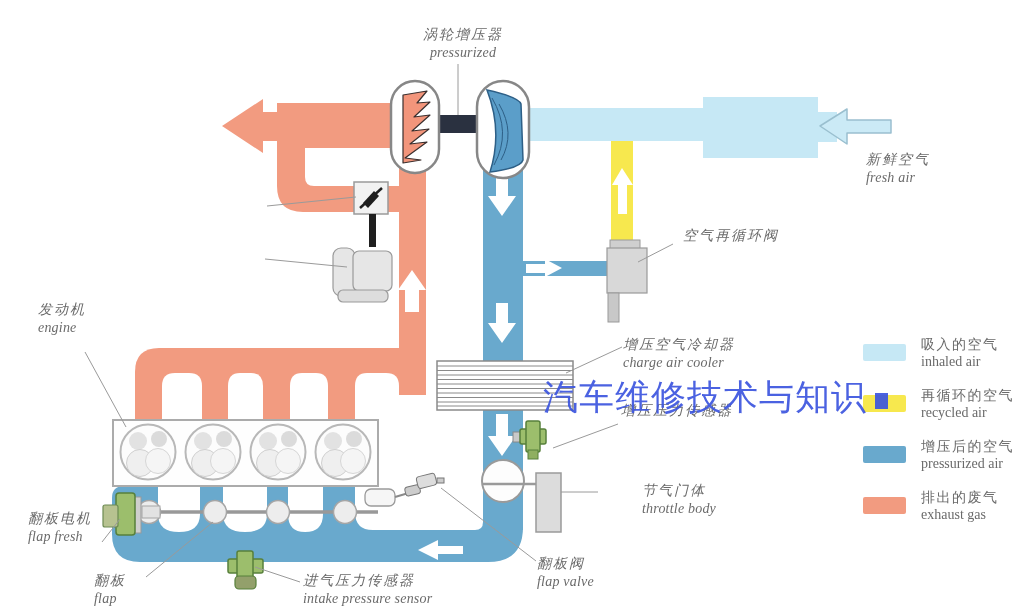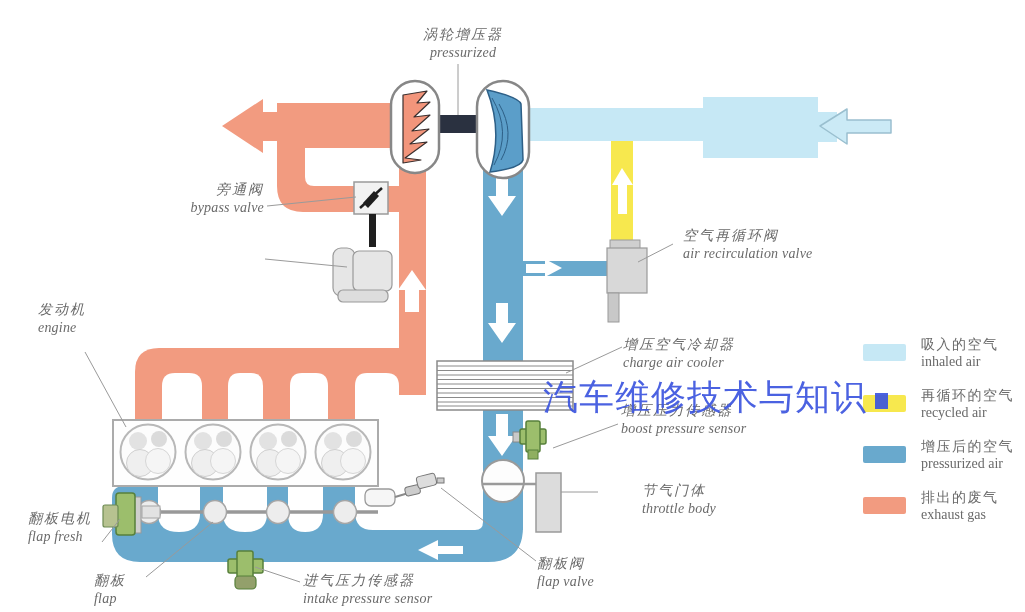--- a/index.html
+++ b/index.html
@@ -215,39 +215,37 @@
     <line x1="102" y1="542" x2="120" y2="519"></line>
     <line x1="146" y1="577" x2="213" y2="522"></line>
     <line x1="300" y1="582" x2="255" y2="567"></line>
   </g>
 </svg>
 
 <div class="lbl ta-c" style="left:398px;top:25px;width:130px">
   <span class="zh">涡轮增压器</span>
   <span class="en">pressurized</span>
 </div>
-<div class="lbl ta-r" style="left:148px;top:180px;width:116px">
-  <span class="zh">旁通阀</span>
-  <span class="en">bypass valve</span>
-</div>
 <div class="lbl ta-l" style="left:38px;top:300px;width:90px">
   <span class="zh">发动机</span>
   <span class="en">engine</span>
 </div>
 <div class="lbl ta-l" style="left:683px;top:226px;width:160px">
   <span class="zh">空气再循环阀</span>
-  <span class="en">air recirculation valve</span>
+</div>
+<div class="lbl ta-l" style="left:866px;top:150px;width:110px">
+  <span class="zh">新鲜空气</span>
+  <span class="en">fresh air</span>
 </div>
 <div class="lbl ta-l" style="left:623px;top:335px;width:140px">
   <span class="zh">增压空气冷却器</span>
   <span class="en">charge air cooler</span>
 </div>
 <div class="lbl ta-l" style="left:621px;top:401px;width:160px">
   <span class="zh">增压压力传感器</span>
-  <span class="en">boost pressure sensor</span>
 </div>
 <div class="lbl ta-l" style="left:642px;top:481px;width:120px">
   <span class="zh">节气门体</span>
   <span class="en">throttle body</span>
 </div>
 <div class="lbl ta-l" style="left:537px;top:554px;width:90px">
   <span class="zh">翻板阀</span>
   <span class="en">flap valve</span>
 </div>
 <div class="lbl ta-l" style="left:28px;top:509px;width:84px">

